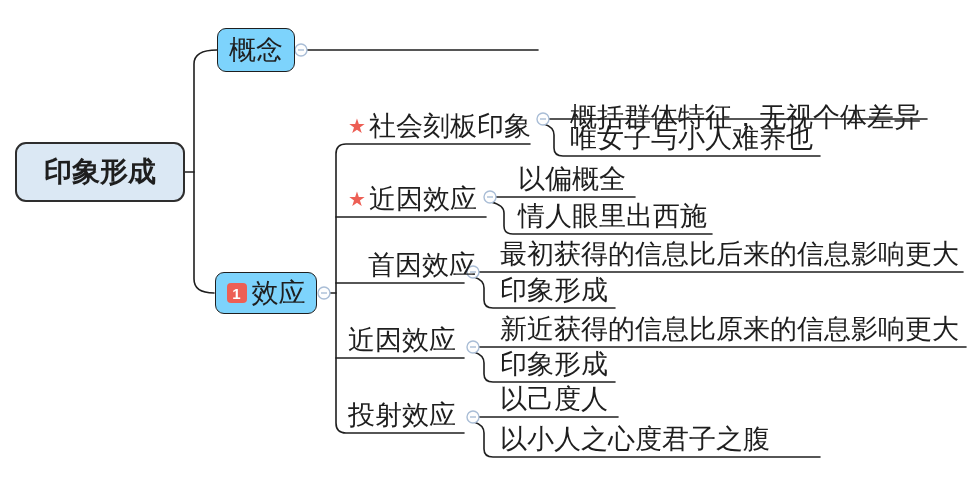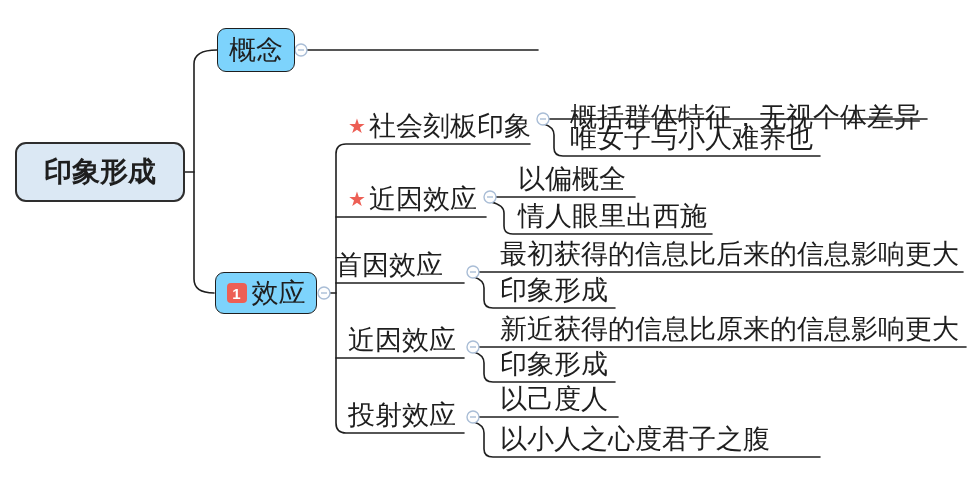--- a/index.html
+++ b/index.html
@@ -125,21 +125,21 @@
 
 
   <div class="topic" style="left:348px;top:109px">
     <span class="star">★</span>
     <span>社会刻板印象</span>
   </div>
   <div class="topic" style="left:348px;top:182px">
     <span class="star">★</span>
     <span>近因效应</span>
   </div>
-  <div class="topic" style="left:335px;top:248px">
+  <div class="topic" style="left:368px;top:248px">
     <span>首因效应</span>
   </div>
   <div class="topic" style="left:348px;top:398px">
     <span>投射效应</span>
   </div>
   <div class="topic" style="left:348px;top:323px">
     <span>近因效应</span>
   </div>
 
   <div class="topic" style="left:570px;top:100px">

